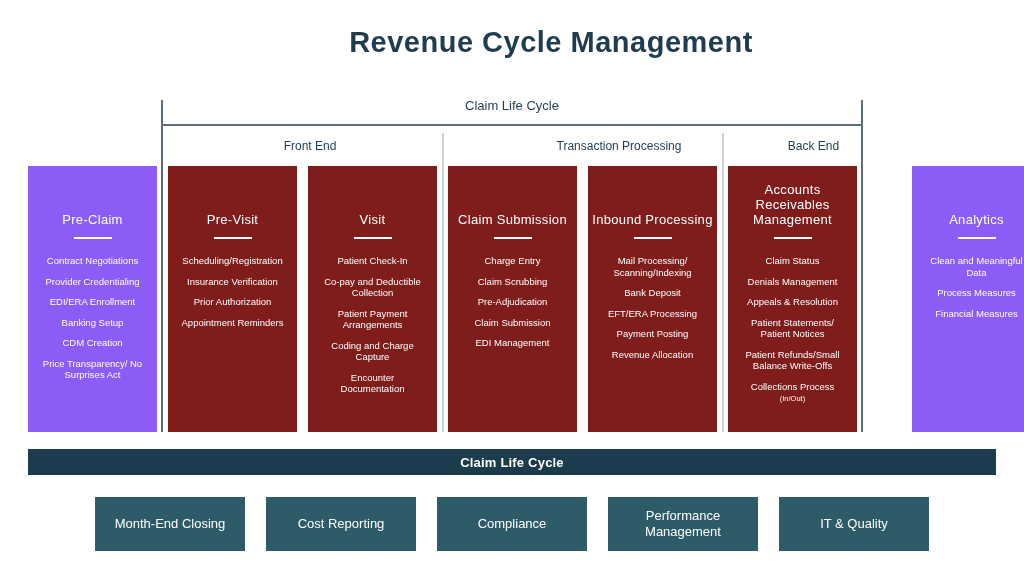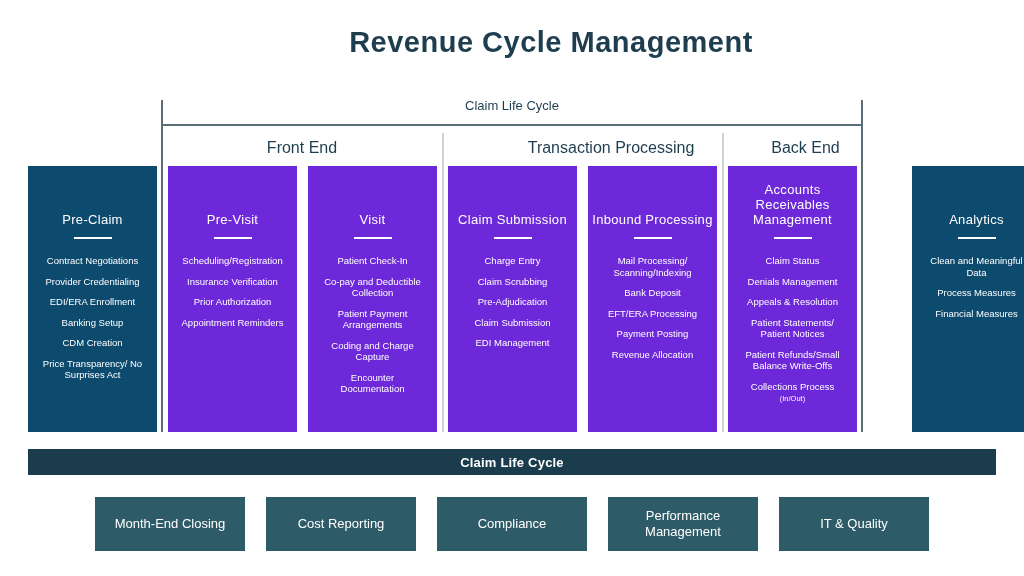--- a/index.html
+++ b/index.html
@@ -18,32 +18,32 @@
     font-size:13px;color:#1e3d4f;
   }
   .bracket-hline{position:absolute;top:124px;left:161px;width:702px;height:2px;background:#5b6d77;}
   .bracket-vline{position:absolute;top:100px;width:2px;height:332px;background:#5b6d77;}
   .bracket-vline.left{left:161px;}
   .bracket-vline.right{left:861px;}
   .light-divider{position:absolute;top:133px;width:2px;height:299px;background:#cdd3d6;}
   .light-divider.d1{left:442px;}
   .light-divider.d2{left:722px;}
   .section-label{
-    position:absolute;top:139px;text-align:center;font-size:16px;color:#1e3d4f;
+    position:absolute;top:139px;text-align:center;font-size:12px;color:#1e3d4f;margin-left:8px;
   }
   .section-label.front{left:162px;width:280px;}
   .section-label.trans{left:443px;width:336px;}
   .section-label.back{left:723px;width:165px;}
   
   .col{
     position:absolute;top:166px;height:266px;width:129px;
     display:flex;flex-direction:column;align-items:center;box-sizing:border-box;
   }
-  .col.dark{background:#0c4a6e;}
-  .col.light{background:#6d28d9;}
+  .col.dark{background:#8b5cf6;}
+  .col.light{background:#7f1d1d;}
   .col-title{
     height:71px;display:flex;align-items:flex-end;justify-content:center;
     text-align:center;padding-bottom:10px;box-sizing:border-box;
     color:#ffffff;font-size:13px;line-height:15px;font-weight:500;letter-spacing:0.3px;
   }
   .col-rule{width:38px;height:2px;background:#ffffff;flex:none;}
   .col-items{
     margin-top:16px;display:flex;flex-direction:column;gap:9px;
     width:100%;padding:0 13px;box-sizing:border-box;
   }

